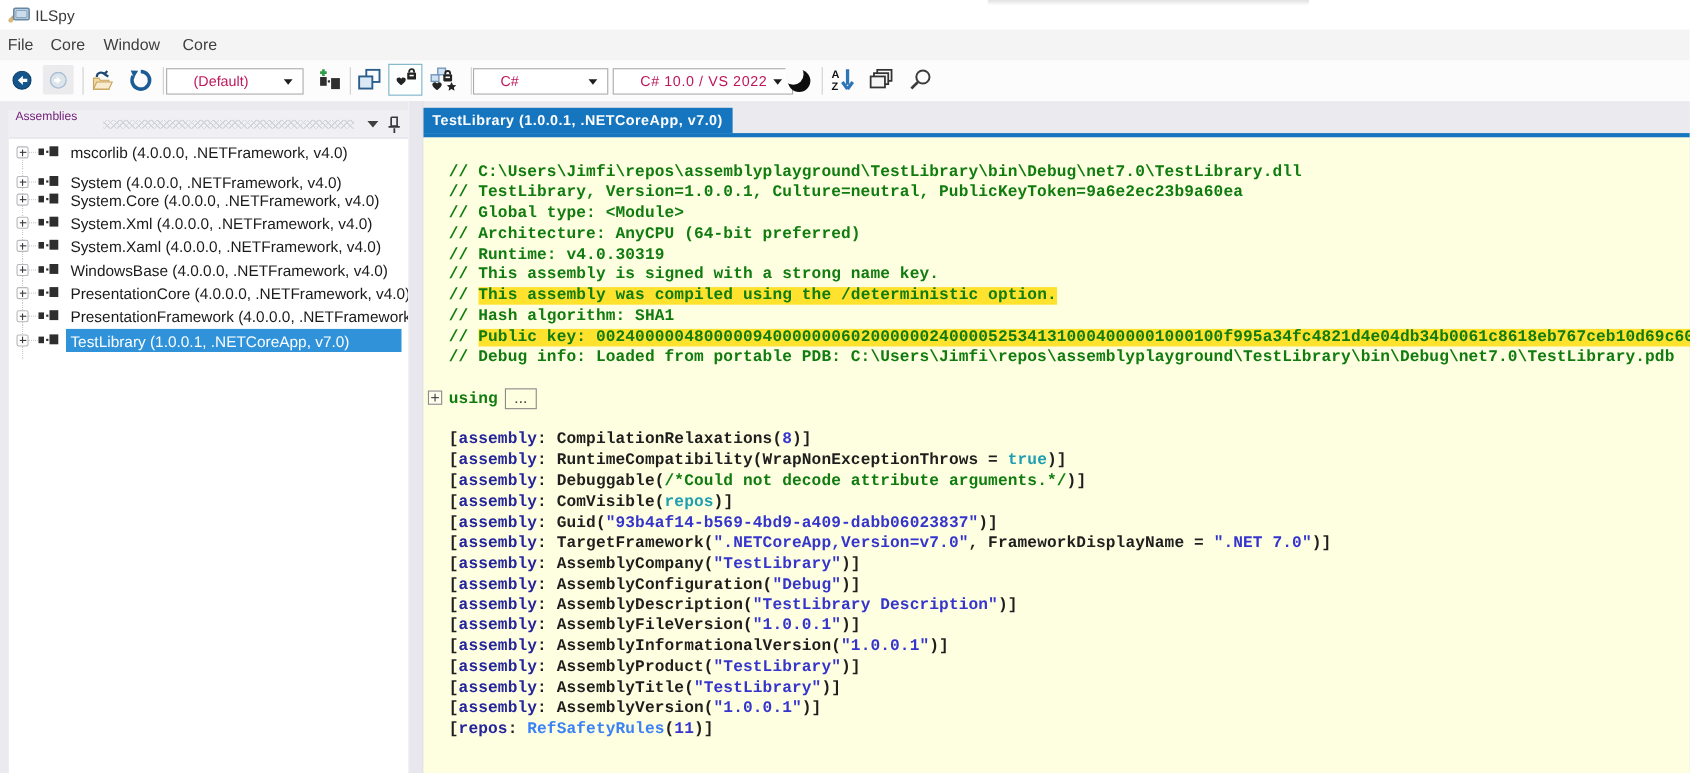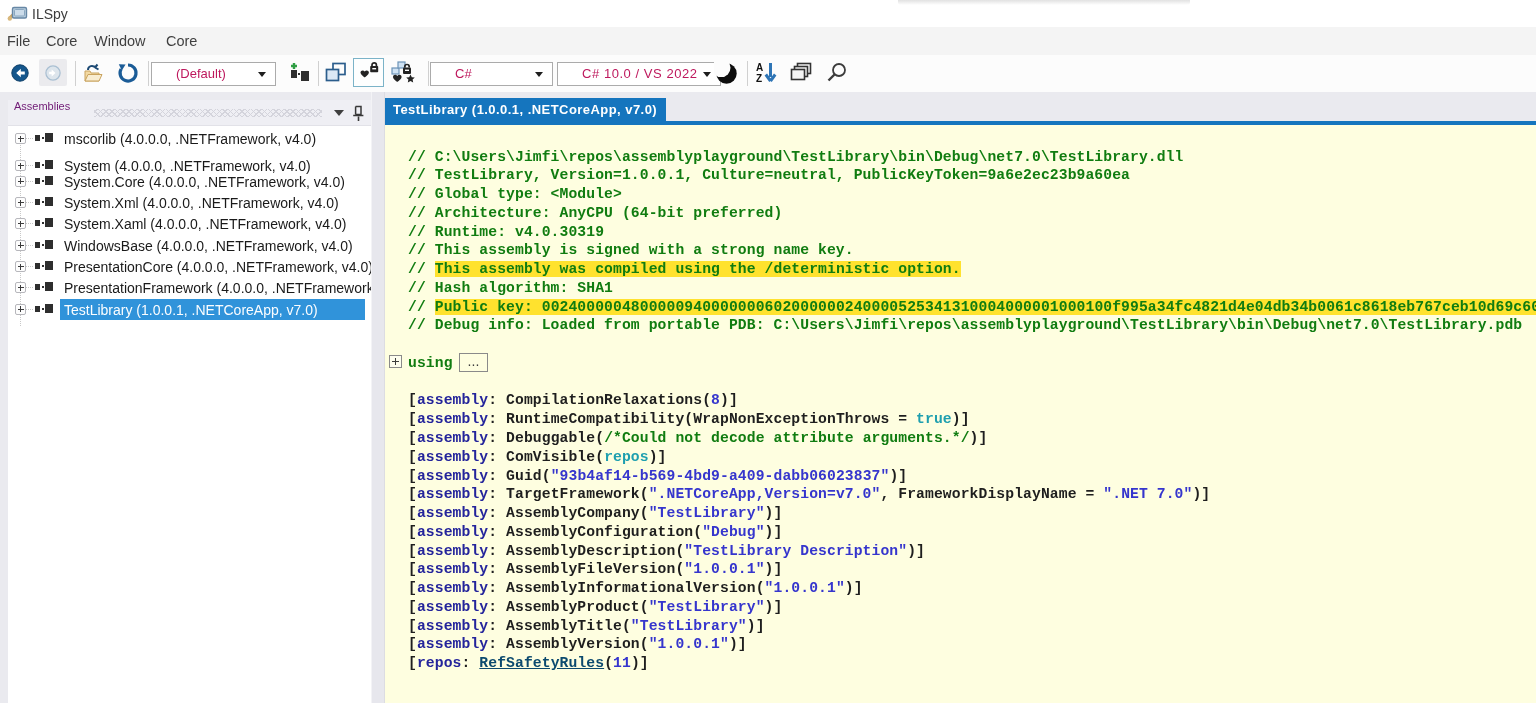--- a/index.html
+++ b/index.html
@@ -50,21 +50,21 @@
   #codepanel { position:absolute; left:385px; top:0px; width:1151px; height:611px; background:#eaeaef; }
   #tab { position:absolute; left:0px; top:6px; width:281px; height:23px; background:#1575be; color:#ffffff;
     font-size:13px; font-weight:bold; line-height:23px; padding-left:8px; letter-spacing:0.45px; white-space:nowrap; overflow:hidden; }
   #tabline { position:absolute; left:0; top:29px; width:1151px; height:4px; background:#1575be; }
   #codebg { position:absolute; left:0; top:33px; width:1151px; height:578px; background:#fefee0; }
   #code { position:absolute; left:23px; top:22.5px; font-family:"Liberation Mono", monospace;
     font-size:14.7px; font-weight:bold; line-height:18.76px; letter-spacing:0.1px; white-space:pre; color:#1e1e1e; }
   #code .g { color:#107c10; }
   #code .k { color:#24249b; }
   #code .s { color:#3535cd; }
-  #code .t { color:#0c4a6e;text-decoration:underline; }
+  #code .t { color:#3b82f6; }
   #code .b { color:#1e9faf; }
   #code .hl { background:#ffe22e; }
   .pbox { position:absolute; left:-19px; margin-top:1px; width:13px; height:13px; border:1px solid #8a8a8a; background:#fdfdee; display:inline-block; }
   .pbox:before { content:""; position:absolute; left:2px; top:5px; width:7px; height:1.5px; background:#3c3c3c; }
   .pbox:after  { content:""; position:absolute; left:4.7px; top:2.2px; width:1.5px; height:7px; background:#3c3c3c; }
   .dots { position:absolute; left:51px; top:205.4px; width:29px; height:19px; border:1px solid #8a8a8a;
     line-height:14px; color:#3c3c3c; font-size:14px; text-align:center;
     font-family:"Liberation Sans",sans-serif; font-weight:normal; }
 </style>
 </head>

